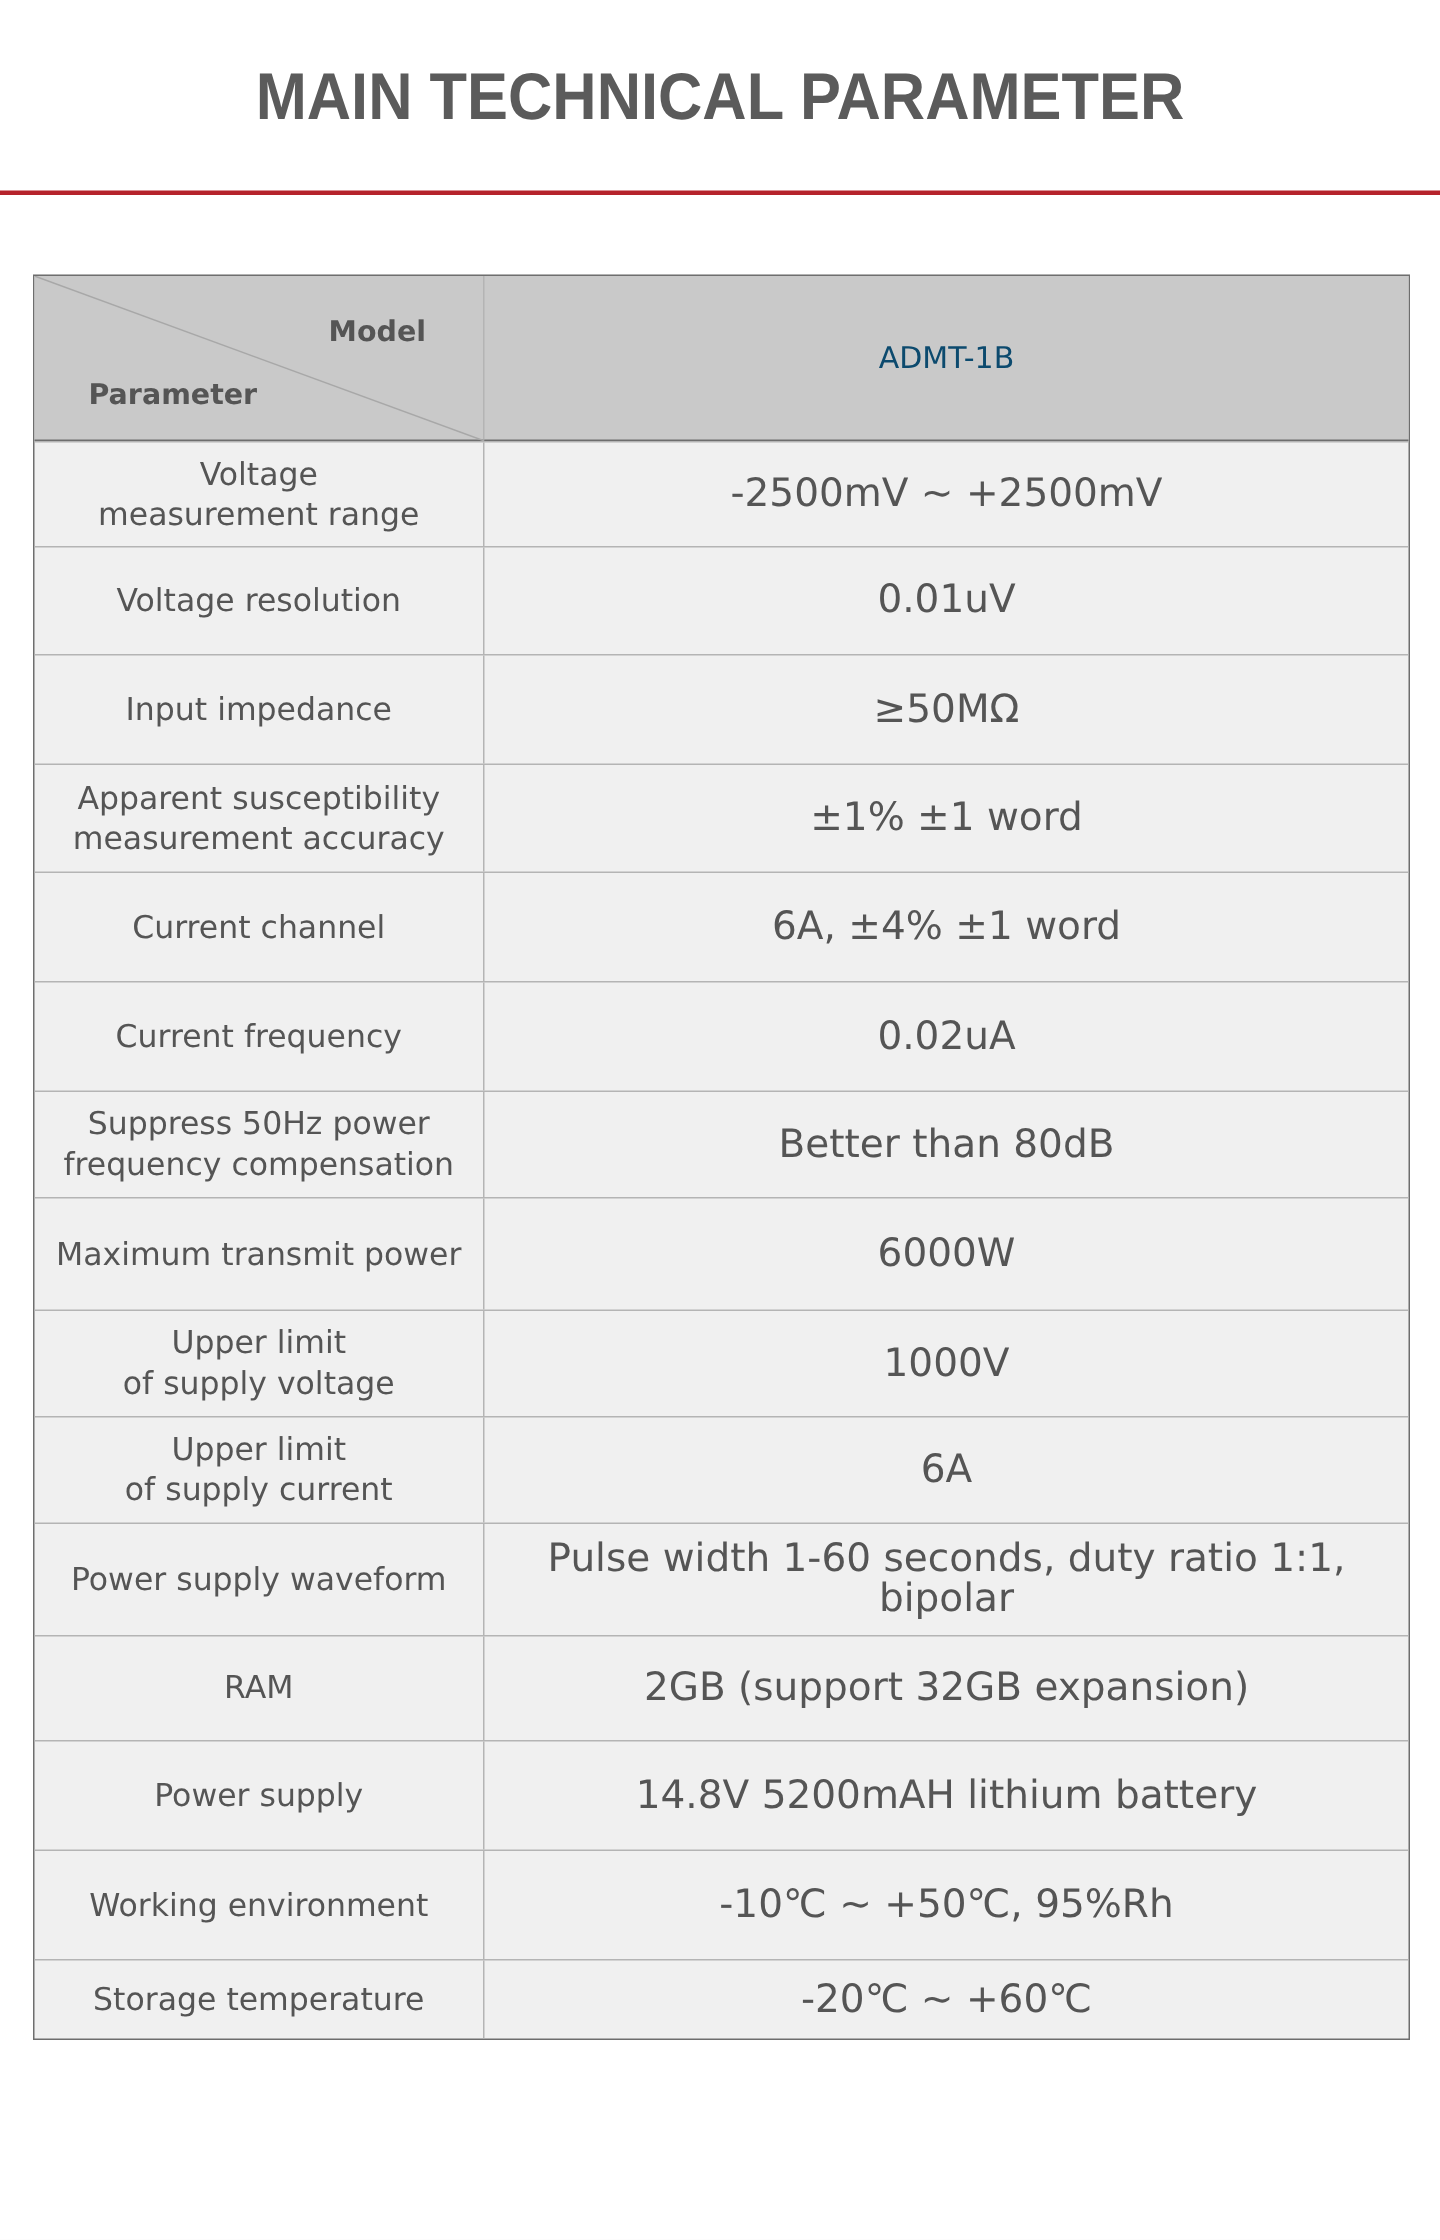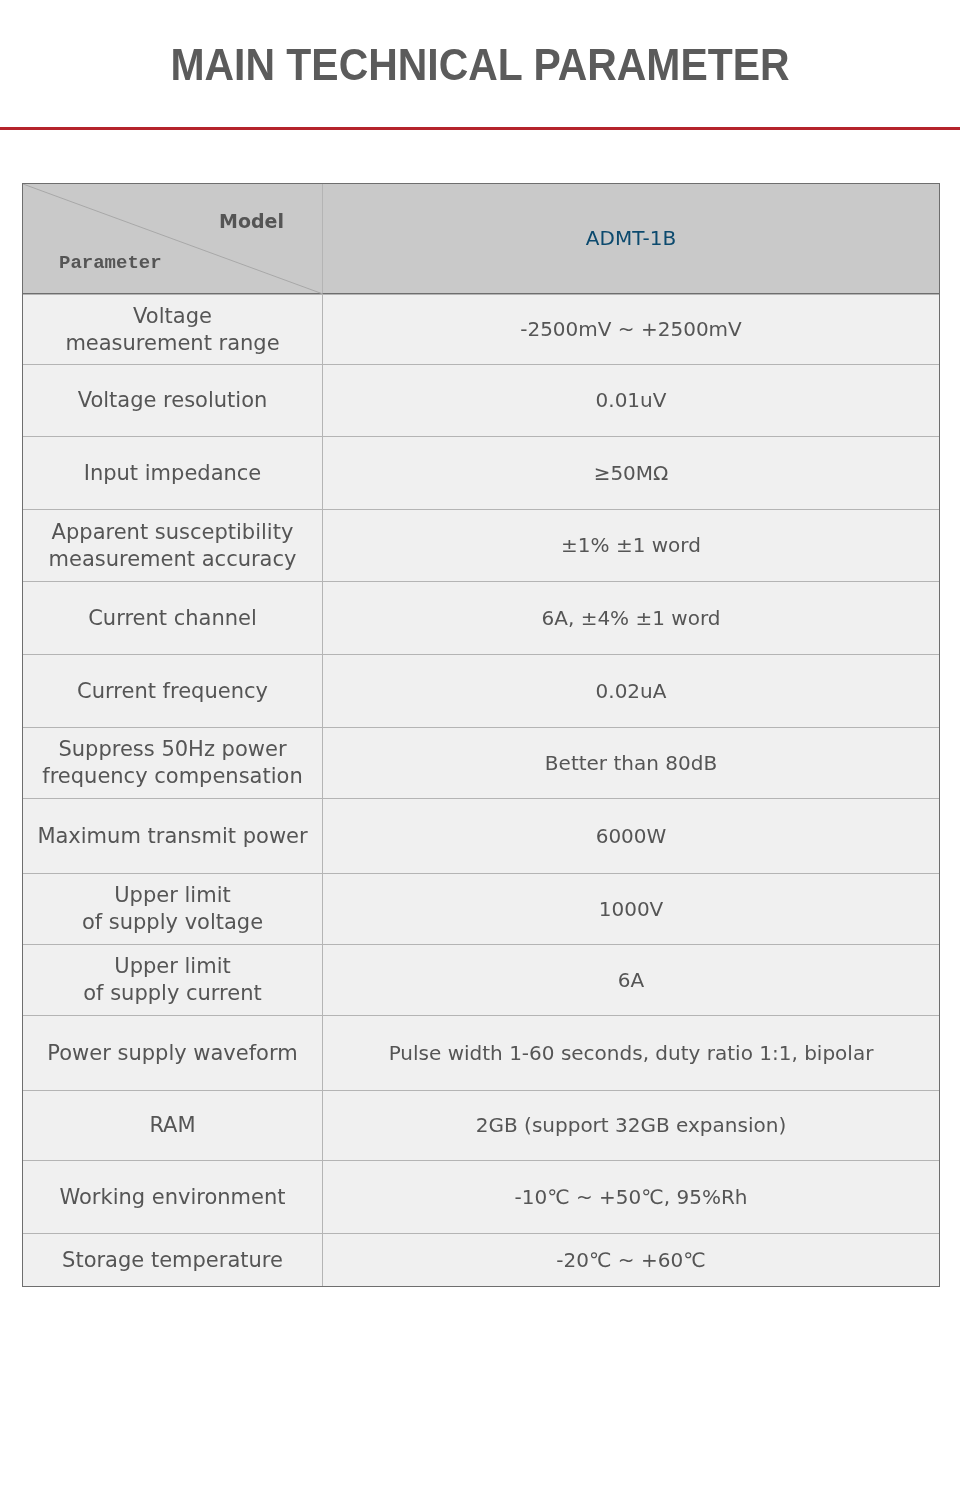--- a/index.html
+++ b/index.html
@@ -9,26 +9,26 @@
              font-family: "Liberation Sans", sans-serif; font-weight: bold; font-size: 44px;
              color: #5b5b5b; letter-spacing: 0px; transform: scaleX(0.93); transform-origin: center; }
     .rule { position: absolute; left: 0; top: 127px; width: 960px; height: 3px; background: #b5232b; }
     .table { position: absolute; left: 22px; top: 183px; width: 918px;
              border: 1px solid #6e6e6e; box-sizing: border-box; background: #f0f0f0; }
     .row { display: flex; border-top: 1px solid #b4b4b4; box-sizing: border-box; }
     .row:first-child { border-top: none; }
     .cell { display: flex; align-items: center; justify-content: center; text-align: center;
             box-sizing: border-box; font-size: 21px; line-height: 27px; color: #555555; }
     .c1 { width: 300px; border-right: 1px solid #b4b4b4; padding: 0 4px; white-space: pre-line; text-align: center; }
-    .c2 { flex: 1; font-size: 20px; }
+    .c2 { flex: 1; font-size: 26px; }
     .head { background: #c9c9c9; height: 110px; border-bottom: 1px solid #6e6e6e; }
     .head .c1 { position: relative; padding: 0; }
     .head .c1 svg { position: absolute; left: 0; top: 0; }
     .model-lbl { position: absolute; right: 38px; top: 24px; font-weight: bold; font-size: 19px; color: #555; }
-    .param-lbl { position: absolute; left: 36px; top: 66px; font-weight: bold; font-size: 19px; color: #555; font-family: Liberation Mono, monospace; }
+    .param-lbl { position: absolute; left: 36px; top: 66px; font-weight: bold; font-size: 19px; color: #555; }
     .head .c2 { font-size: 20px; color: #0c4a6e; }
   </style>
 </head>
 <body>
 
 <div class="title">MAIN TECHNICAL PARAMETER</div>
 <div class="rule"></div>
 
 <div class="table">
   <div class="row head">
@@ -89,20 +89,24 @@
   </div>
   <div class="row" style="height:75px">
     <div class="cell c1">Power supply waveform</div>
     <div class="cell c2">Pulse width 1-60 seconds, duty ratio 1:1, bipolar</div>
   </div>
   <div class="row" style="height:70px">
     <div class="cell c1">RAM</div>
     <div class="cell c2">2GB (support 32GB expansion)</div>
   </div>
   <div class="row" style="height:73px">
+    <div class="cell c1">Power supply</div>
+    <div class="cell c2">14.8V 5200mAH lithium battery</div>
+  </div>
+  <div class="row" style="height:73px">
     <div class="cell c1">Working environment</div>
     <div class="cell c2">-10℃ ~ +50℃,  95%Rh</div>
   </div>
   <div class="row" style="height:53px">
     <div class="cell c1">Storage temperature</div>
     <div class="cell c2">-20℃ ~ +60℃</div>
   </div>
 </div>
 
 </body></html>

